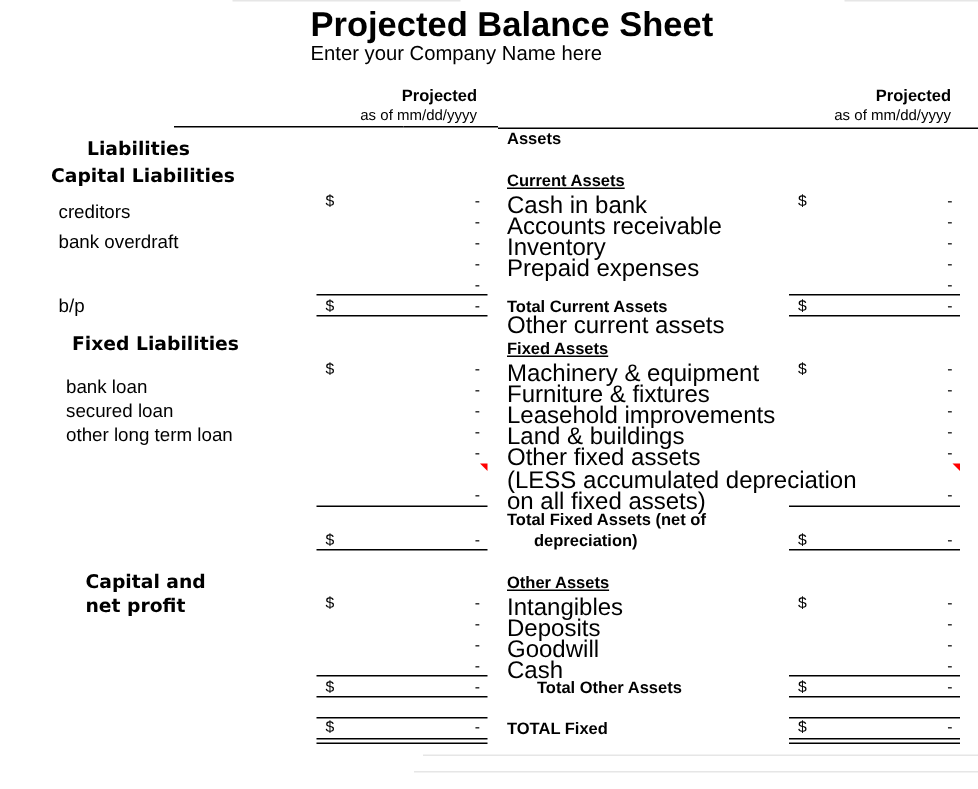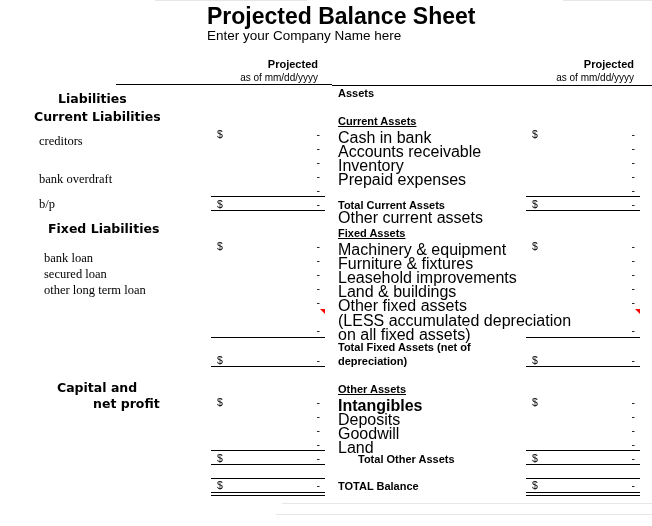--- a/index.html
+++ b/index.html
@@ -5,21 +5,21 @@
     html, body { margin: 0; padding: 0; background: #ffffff; }
     body { width: 652px; height: 526px; position: relative; overflow: hidden; font-family: "Liberation Sans", sans-serif; color: #000; }
     .abs { position: absolute; white-space: nowrap; }
     .title { left: 207px; top: 3px; font-size: 23px; font-weight: bold; }
     .subtitle { left: 207px; top: 28px; font-size: 13.5px; }
     .proj { font-size: 11px; font-weight: bold; text-align: right; }
     .asof { font-size: 10px; text-align: right; }
     .hline { position: absolute; height: 1px; background: #000; }
     .gline { position: absolute; height: 1px; background: #e6e6e6; }
     .lhead { font-family: "DejaVu Sans", sans-serif; font-weight: bold; font-size: 12.5px; }
-    .litem { font-family: Liberation Serif, serif; font-size: 12.5px; }
+    .litem { font-family: Liberation Sans, sans-serif; font-size: 12.5px; }
     .ritem { font-size: 16px; }
     .rbold { font-size: 11px; font-weight: bold; }
     .runder { font-size: 11px; font-weight: bold; text-decoration: underline; }
     .dollar { font-size: 10.5px; }
     .dash { font-size: 10.5px; width: 10px; text-align: right; }
     .redtri { position: absolute; width: 0; height: 0; border-top: 5px solid #ff0000; border-left: 5px solid transparent; }
     .dbl { position: absolute; height: 4px; border-top: 1px solid #000; border-bottom: 1px solid #000; box-sizing: border-box; }
   </style>
 </head>
 <body>
@@ -32,25 +32,25 @@
 
 <div class="abs proj" style="right:334px; top:58px;">Projected</div>
 <div class="abs asof" style="right:334px; top:72px;">as of mm/dd/yyyy</div>
 <div class="abs proj" style="right:18px; top:58px;">Projected</div>
 <div class="abs asof" style="right:18px; top:72px;">as of mm/dd/yyyy</div>
 <div class="hline" style="left:116px; top:84px; width:153px;"></div>
 <div class="hline" style="left:269px; top:84px; width:63px;"></div>
 <div class="hline" style="left:332px; top:85px; width:320px;"></div>
 
 <div class="abs lhead" style="left:58px; top:91px;">Liabilities</div>
-<div class="abs lhead" style="left:34px; top:109px;">Current Liabilities</div>
+<div class="abs lhead" style="left:34px; top:109px;">Capital Liabilities</div>
 
 <div class="abs litem" style="left:39px; top:134px;">creditors</div>
 <div class="abs litem" style="left:39px; top:150px;margin-top:47px;">b/p</div>
-<div class="abs litem" style="left:39px; top:172px;">bank overdraft</div>
+<div class="abs litem" style="left:39px; top:154px;">bank overdraft</div>
 
 <div class="abs dollar" style="left:217px; top:128px;">$</div>
 <div class="abs dash" style="left:310px; top:128px;">-</div>
 <div class="abs dash" style="left:310px; top:142px;">-</div>
 <div class="abs dash" style="left:310px; top:156px;">-</div>
 <div class="abs dash" style="left:310px; top:170px;">-</div>
 <div class="abs dash" style="left:310px; top:184px;">-</div>
 <div class="hline" style="left:211px; top:196px; width:114px;"></div>
 <div class="abs dollar" style="left:217px; top:198px;">$</div>
 <div class="abs dash" style="left:310px; top:198px;">-</div>
@@ -68,21 +68,21 @@
 <div class="abs dash" style="left:310px; top:282px;">-</div>
 <div class="abs dash" style="left:310px; top:296px;">-</div>
 <div class="redtri" style="left:320px; top:309px;"></div>
 <div class="abs dash" style="left:310px; top:324px;">-</div>
 <div class="hline" style="left:211px; top:337px; width:114px;"></div>
 <div class="abs dollar" style="left:217px; top:354px;">$</div>
 <div class="abs dash" style="left:310px; top:354px;">-</div>
 <div class="hline" style="left:211px; top:366px; width:114px;"></div>
 
 <div class="abs lhead" style="left:57px; top:380px;">Capital and</div>
-<div class="abs lhead" style="left:57px; top:396px;margin-left:36px;">net profit</div>
+<div class="abs lhead" style="left:57px; top:396px;">net profit</div>
 <div class="abs dollar" style="left:217px; top:396px;">$</div>
 <div class="abs dash" style="left:310px; top:396px;">-</div>
 <div class="abs dash" style="left:310px; top:410px;">-</div>
 <div class="abs dash" style="left:310px; top:424px;">-</div>
 <div class="abs dash" style="left:310px; top:438px;">-</div>
 <div class="hline" style="left:211px; top:450px; width:114px;"></div>
 <div class="abs dollar" style="left:217px; top:452px;">$</div>
 <div class="abs dash" style="left:310px; top:452px;">-</div>
 <div class="hline" style="left:211px; top:464px; width:114px;"></div>
 
@@ -114,52 +114,52 @@
 
 <div class="abs runder" style="left:338px; top:227px;">Fixed Assets</div>
 <div class="abs ritem" style="left:338px; top:241px;">Machinery &amp; equipment</div>
 <div class="abs ritem" style="left:338px; top:255px;">Furniture &amp; fixtures</div>
 <div class="abs ritem" style="left:338px; top:269px;">Leasehold improvements</div>
 <div class="abs ritem" style="left:338px; top:283px;">Land &amp; buildings</div>
 <div class="abs ritem" style="left:338px; top:297px;">Other fixed assets</div>
 <div class="abs ritem" style="left:338px; top:312px;">(LESS accumulated depreciation</div>
 <div class="abs ritem" style="left:338px; top:326px;">on all fixed assets)</div>
 <div class="abs rbold" style="left:338px; top:341px;">Total Fixed Assets (net of</div>
-<div class="abs rbold" style="left:338px; top:355px;">depreciation)</div>
+<div class="abs rbold" style="left:356px; top:355px;">depreciation)</div>
 
 <div class="abs dollar" style="left:532px; top:240px;">$</div>
 <div class="abs dash" style="left:625px; top:240px;">-</div>
 <div class="abs dash" style="left:625px; top:254px;">-</div>
 <div class="abs dash" style="left:625px; top:268px;">-</div>
 <div class="abs dash" style="left:625px; top:282px;">-</div>
 <div class="abs dash" style="left:625px; top:296px;">-</div>
 <div class="redtri" style="left:635px; top:309px;"></div>
 <div class="abs dash" style="left:625px; top:324px;">-</div>
 <div class="hline" style="left:526px; top:337px; width:114px;"></div>
 <div class="abs dollar" style="left:532px; top:354px;">$</div>
 <div class="abs dash" style="left:625px; top:354px;">-</div>
 <div class="hline" style="left:526px; top:366px; width:114px;"></div>
 
 <div class="abs runder" style="left:338px; top:383px;">Other Assets</div>
-<div class="abs ritem" style="left:338px; top:397px;font-weight:bold;">Intangibles</div>
+<div class="abs ritem" style="left:338px; top:397px;">Intangibles</div>
 <div class="abs ritem" style="left:338px; top:411px;">Deposits</div>
 <div class="abs ritem" style="left:338px; top:425px;">Goodwill</div>
-<div class="abs ritem" style="left:338px; top:439px;">Land</div>
+<div class="abs ritem" style="left:338px; top:439px;">Cash</div>
 <div class="abs rbold" style="left:358px; top:453px;">Total Other Assets</div>
 
 <div class="abs dollar" style="left:532px; top:396px;">$</div>
 <div class="abs dash" style="left:625px; top:396px;">-</div>
 <div class="abs dash" style="left:625px; top:410px;">-</div>
 <div class="abs dash" style="left:625px; top:424px;">-</div>
 <div class="abs dash" style="left:625px; top:438px;">-</div>
 <div class="hline" style="left:526px; top:450px; width:114px;"></div>
 <div class="abs dollar" style="left:532px; top:452px;">$</div>
 <div class="abs dash" style="left:625px; top:452px;">-</div>
 <div class="hline" style="left:526px; top:464px; width:114px;"></div>
 
-<div class="abs rbold" style="left:338px; top:480px;">TOTAL Balance</div>
+<div class="abs rbold" style="left:338px; top:480px;">TOTAL Fixed</div>
 <div class="hline" style="left:526px; top:478px; width:114px;"></div>
 <div class="abs dollar" style="left:532px; top:479px;">$</div>
 <div class="abs dash" style="left:625px; top:479px;">-</div>
 <div class="dbl" style="left:526px; top:492px; width:114px;"></div>
 
 <div class="gline" style="left:282px; top:503px; width:370px;"></div>
 <div class="gline" style="left:276px; top:514px; width:376px;"></div>
 
 </body></html>

